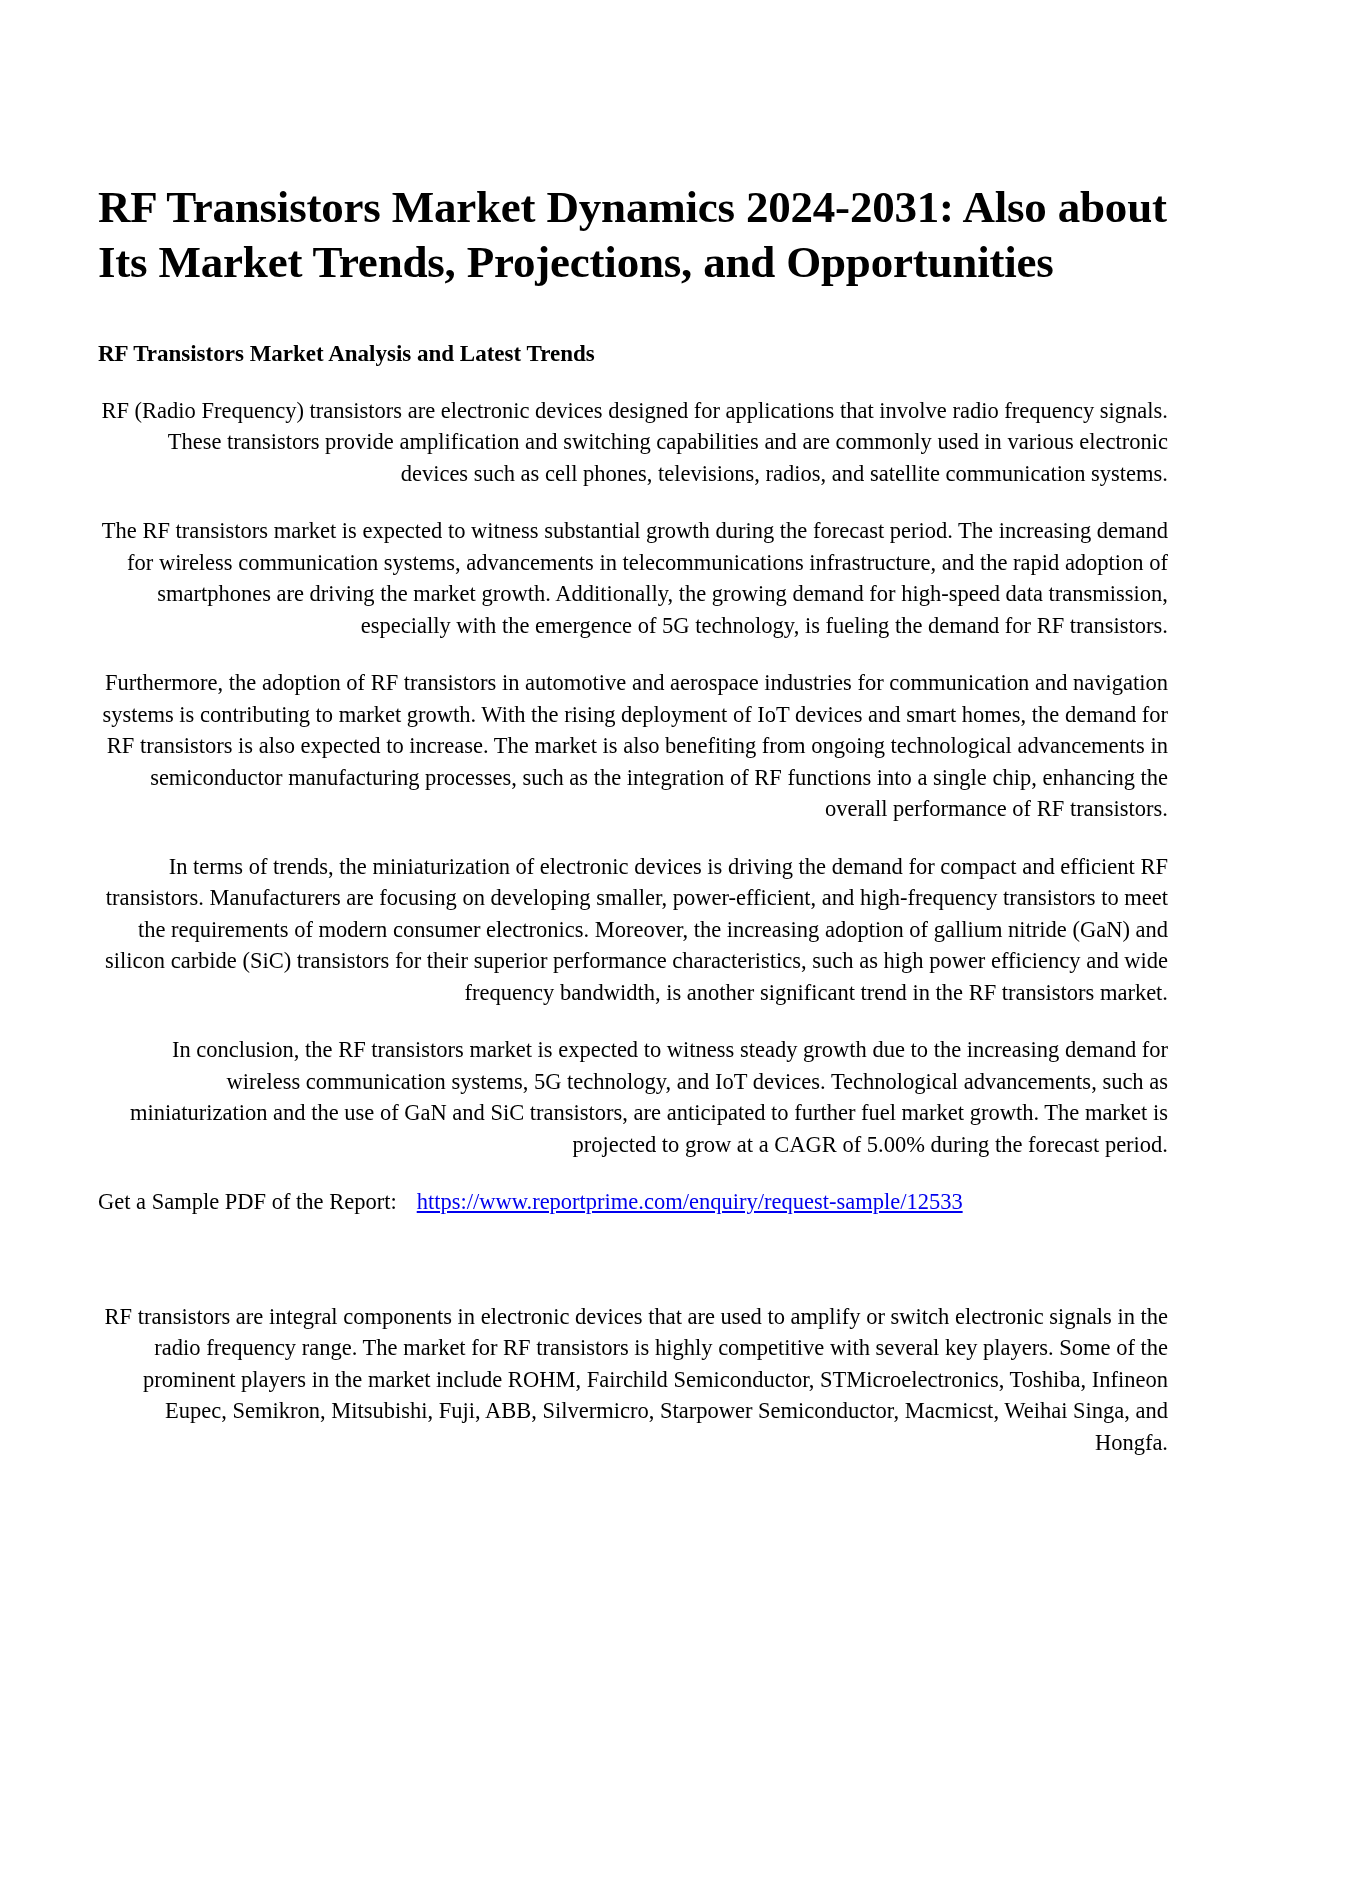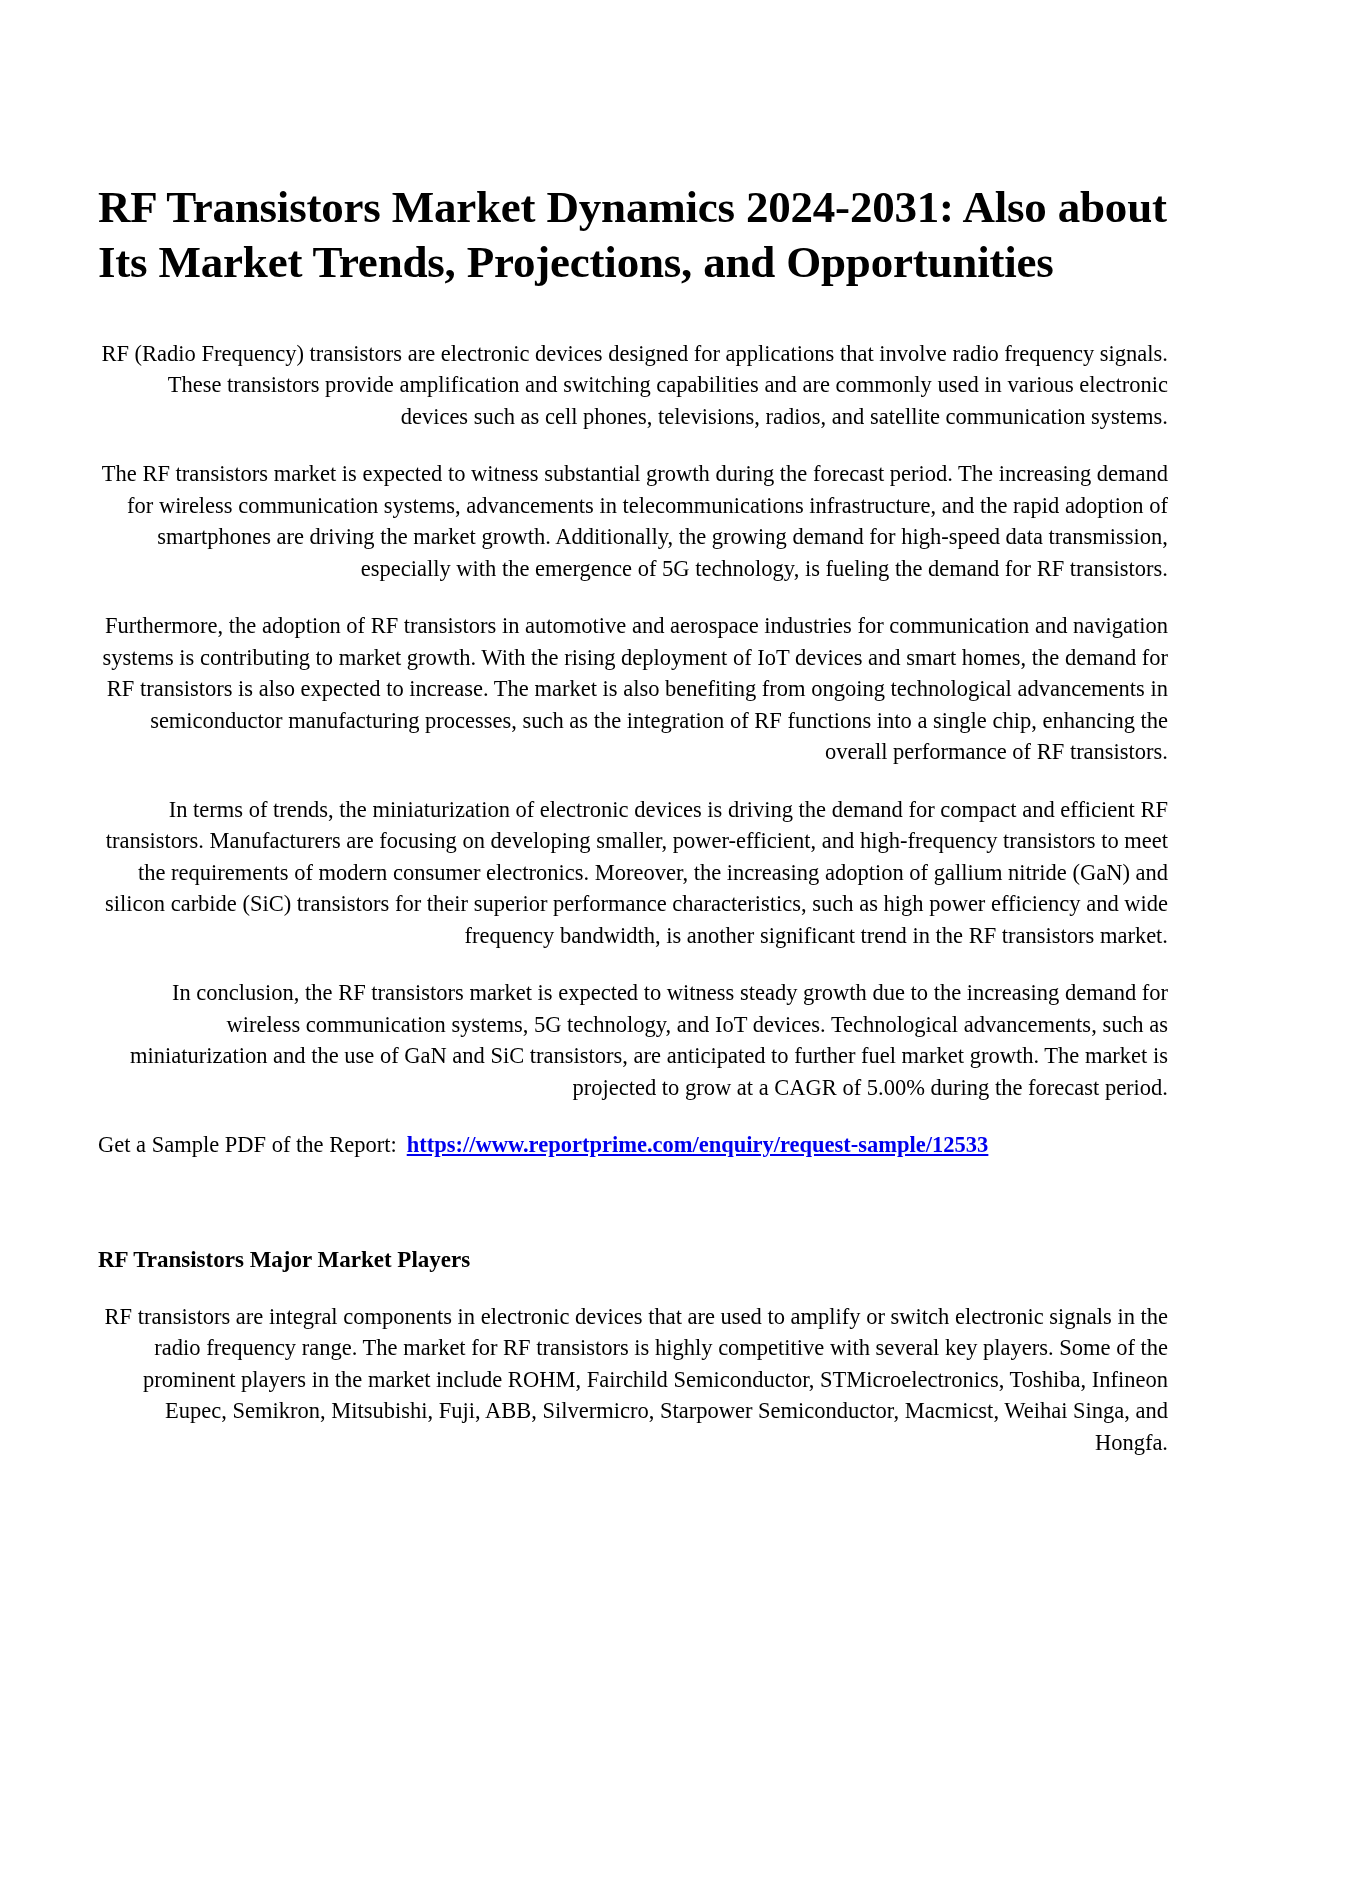--- a/index.html
+++ b/index.html
@@ -54,52 +54,51 @@
     line-height: 31.5px;
     margin: 0 0 26px 0;
     color: #000000;
   }
   .link-label {
     font-weight: normal;
   }
   .report-link {
     color: #0000EE;
     text-decoration: underline;
-    margin-left: 10px;
-    font-weight: bold;
+    margin-left: 20px;
   }
   .spacer-par {
     height: 31px;
     margin: 0 0 26px 0;
   }
   .players-heading {
     margin-top: 0;
   }
 </style>
 </head>
 <body>
 
 <div class="page">
 
   <h1 class="doc-title">RF Transistors Market Dynamics 2024-2031: Also about Its Market Trends, Projections, and Opportunities</h1>
 
+  <h2 class="section-heading">RF Transistors Market Analysis and Latest Trends</h2>
 
   <p class="body-par">RF (Radio Frequency) transistors are electronic devices designed for applications that involve radio frequency signals. These transistors provide amplification and switching capabilities and are commonly used in various electronic devices such as cell phones, televisions, radios, and satellite communication systems.</p>
 
   <p class="body-par">The RF transistors market is expected to witness substantial growth during the forecast period. The increasing demand for wireless communication systems, advancements in telecommunications infrastructure, and the rapid adoption of smartphones are driving the market growth. Additionally, the growing demand for high-speed data transmission, especially with the emergence of 5G technology, is fueling the demand for RF transistors.</p>
 
   <p class="body-par">Furthermore, the adoption of RF transistors in automotive and aerospace industries for communication and navigation systems is contributing to market growth. With the rising deployment of IoT devices and smart homes, the demand for RF transistors is also expected to increase. The market is also benefiting from ongoing technological advancements in semiconductor manufacturing processes, such as the integration of RF functions into a single chip, enhancing the overall performance of RF transistors.</p>
 
   <p class="body-par">In terms of trends, the miniaturization of electronic devices is driving the demand for compact and efficient RF transistors. Manufacturers are focusing on developing smaller, power-efficient, and high-frequency transistors to meet the requirements of modern consumer electronics. Moreover, the increasing adoption of gallium nitride (GaN) and silicon carbide (SiC) transistors for their superior performance characteristics, such as high power efficiency and wide frequency bandwidth, is another significant trend in the RF transistors market.</p>
 
   <p class="body-par">In conclusion, the RF transistors market is expected to witness steady growth due to the increasing demand for wireless communication systems, 5G technology, and IoT devices. Technological advancements, such as miniaturization and the use of GaN and SiC transistors, are anticipated to further fuel market growth. The market is projected to grow at a CAGR of 5.00% during the forecast period.</p>
 
   <p class="link-line">
     <span class="link-label">Get a Sample PDF of the Report:</span><a class="report-link" href="#">https://www.reportprime.com/enquiry/request-sample/12533</a>
   </p>
 
   <div class="spacer-par"></div>
 
-  <h2 class="section-heading players-heading">RF Transistors Major Market Players</h2>
 
   <p class="body-par">RF transistors are integral components in electronic devices that are used to amplify or switch electronic signals in the radio frequency range. The market for RF transistors is highly competitive with several key players. Some of the prominent players in the market include ROHM, Fairchild Semiconductor, STMicroelectronics, Toshiba, Infineon Eupec, Semikron, Mitsubishi, Fuji, ABB, Silvermicro, Starpower Semiconductor, Macmicst, Weihai Singa, and Hongfa.</p>
 
 </div>
 
 </body></html>

